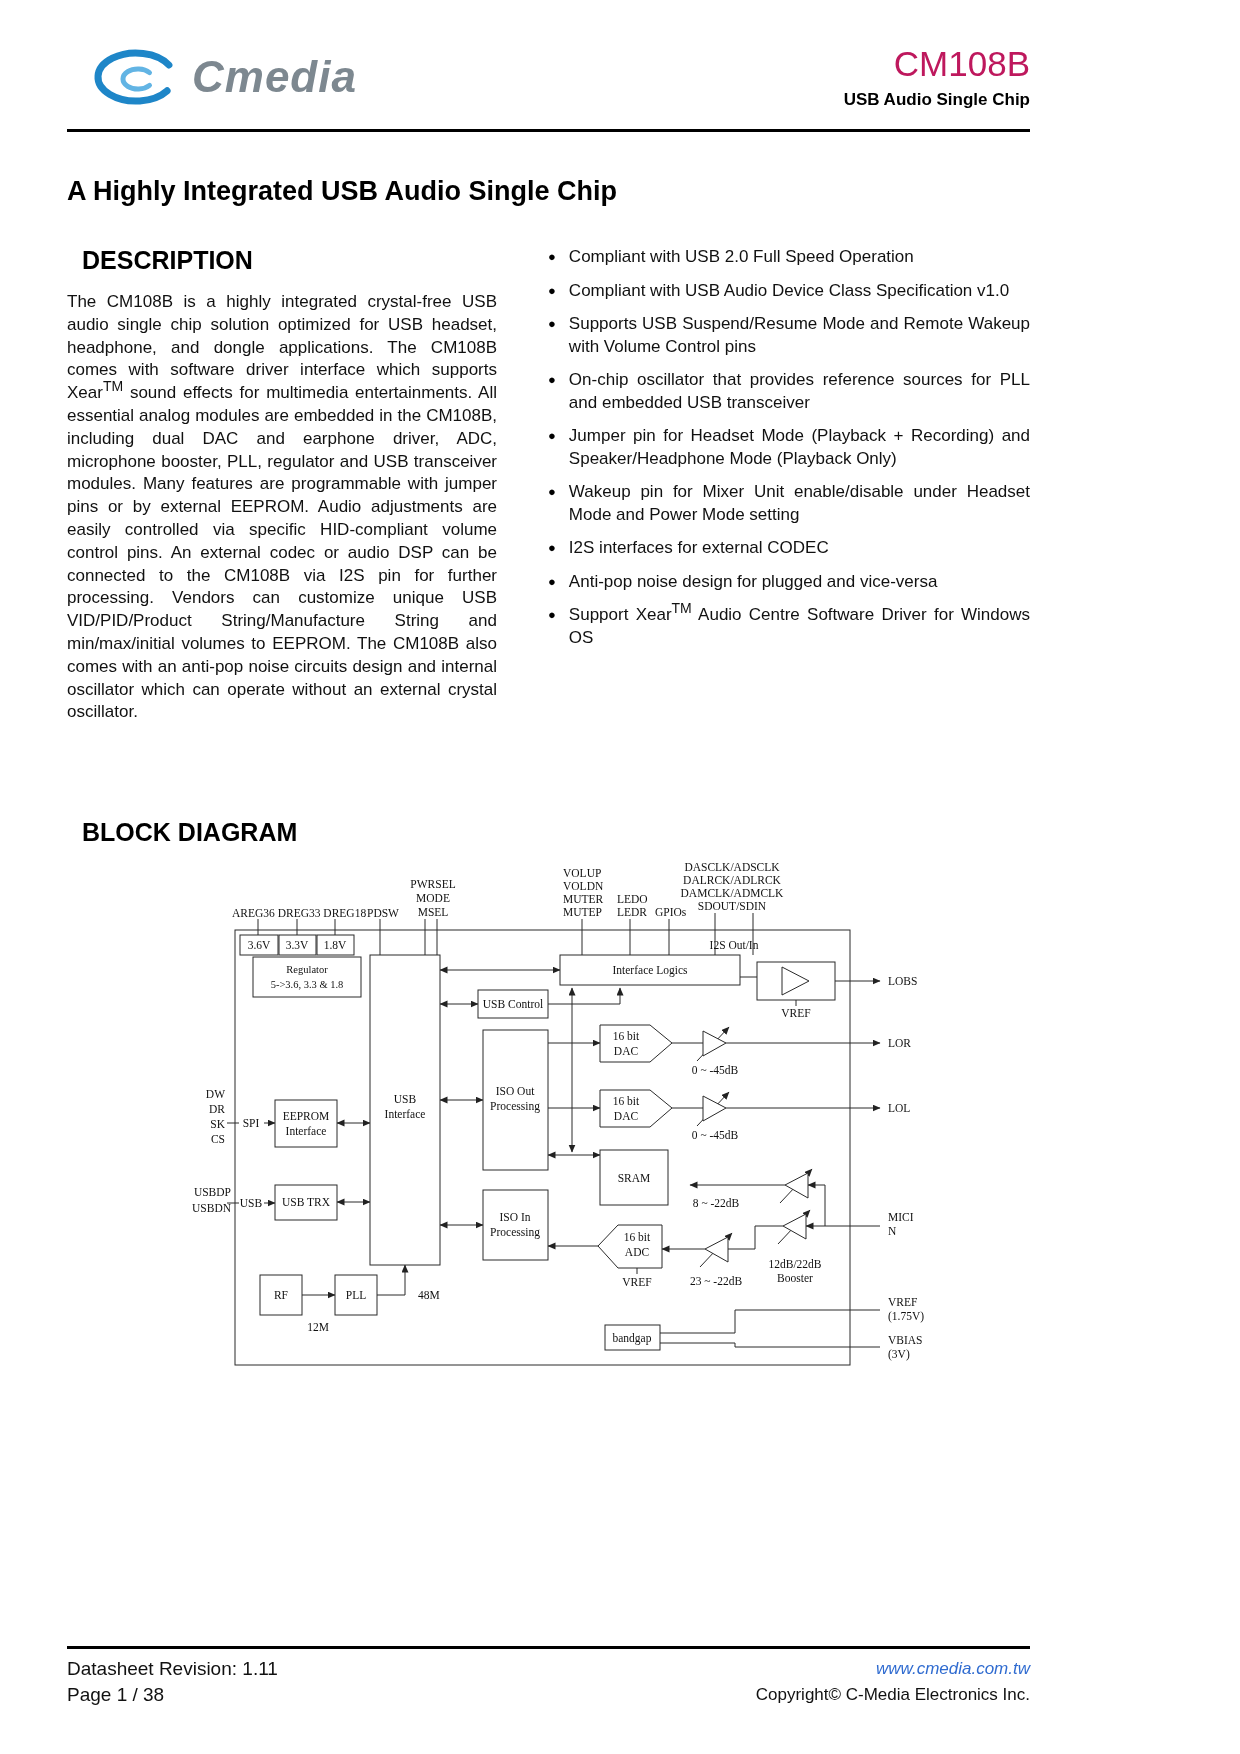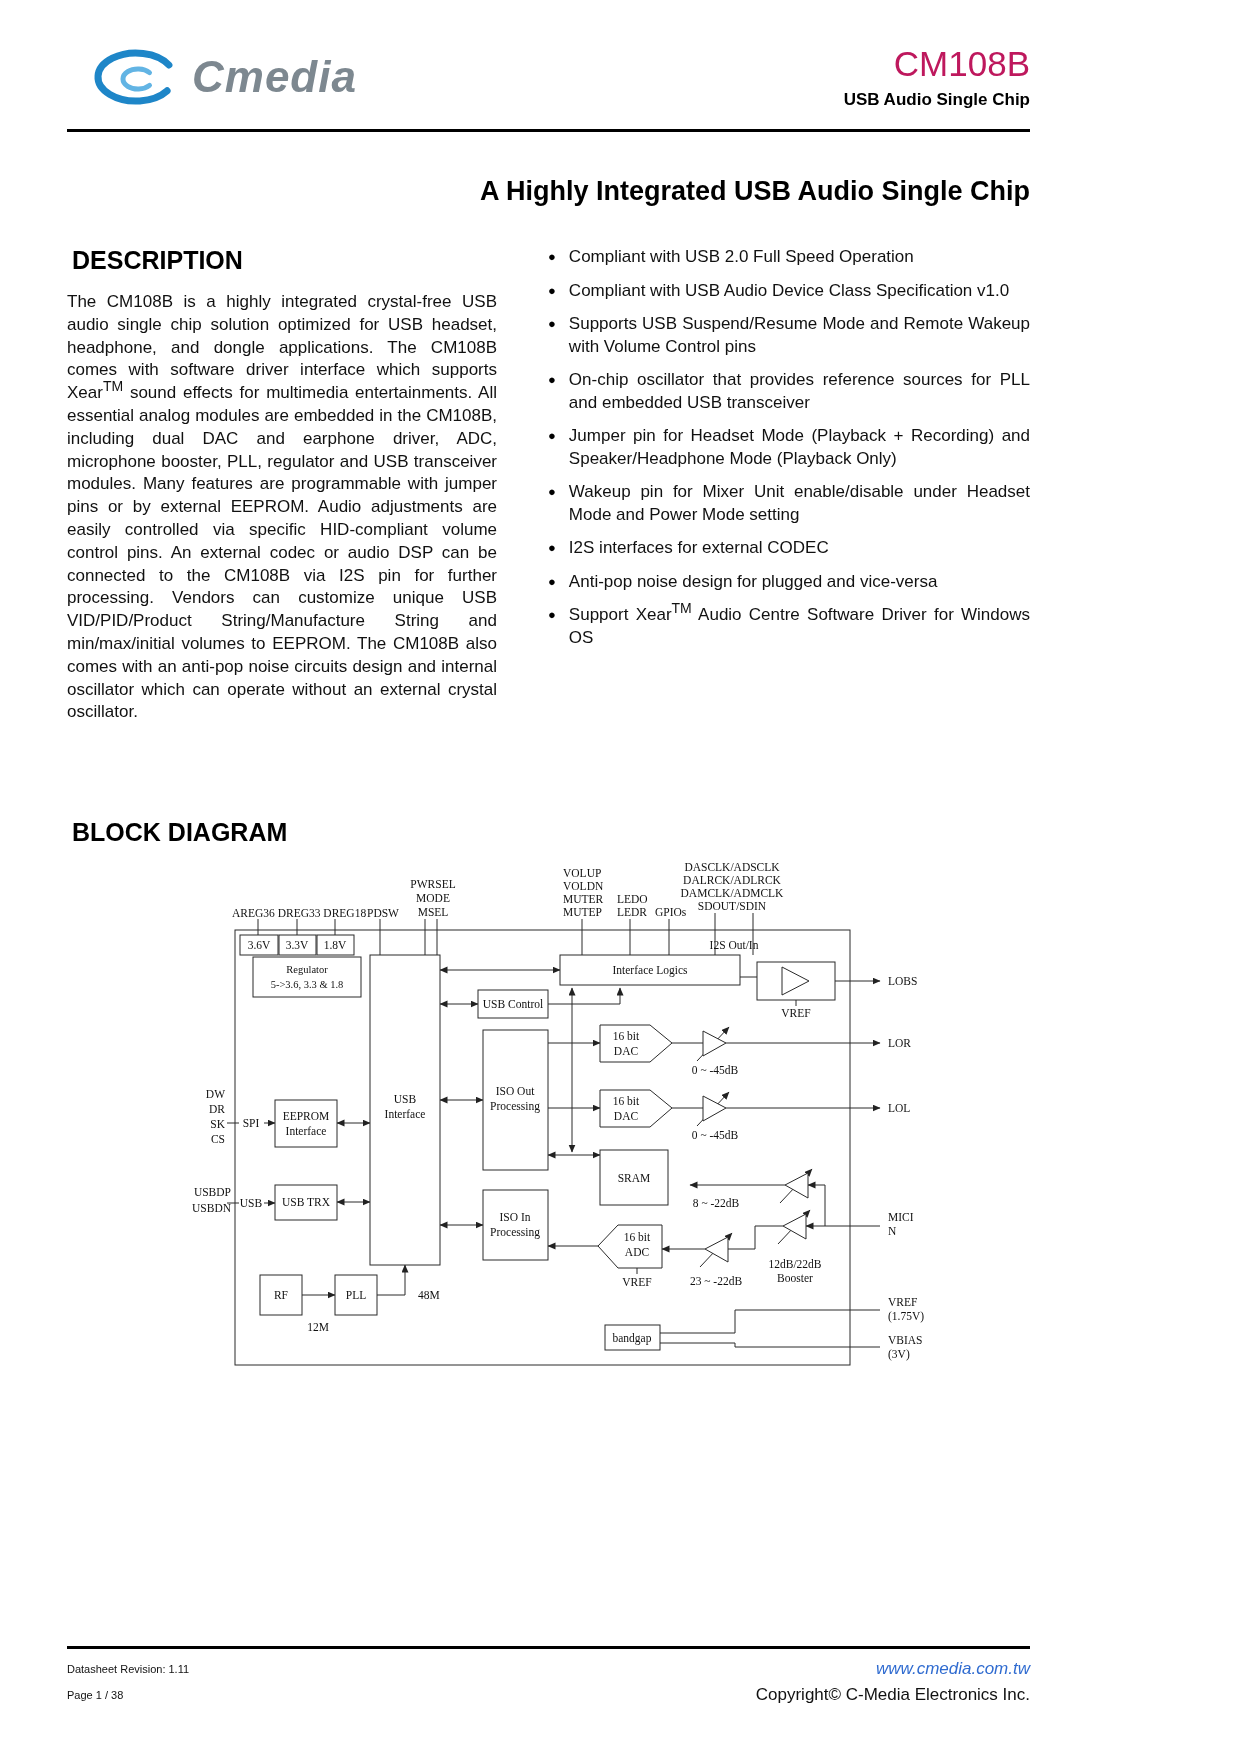--- a/index.html
+++ b/index.html
@@ -10,22 +10,22 @@
   .logo { position:absolute; left:86px; top:46px; display:flex; align-items:center;font-style:italic; }
   .logo-text { font-size:44px; font-weight:600; color:#7d8890; letter-spacing:1px; margin-left:6px; }
   .head-right { position:absolute; right:210px; top:44px; text-align:right; }
   .product { font-size:35px; font-weight:normal; color:#be185d; line-height:40px; }
   .subtitle { font-size:17px; font-weight:bold; color:#000000; margin-top:6px; }
   .rule { position:absolute; left:67px; width:963px; height:3px; background:#000; }
   .rule-top { top:129px; }
   .rule-bottom { top:1646px; }
 
   
-  .doc-title { position:absolute; left:67px; top:176px; width:963px; margin:0; text-align:right; font-size:27px; font-weight:bold; color:#000; }
-  h2.sec { margin:0 0 16px 5px; font-size:25px; font-weight:bold; color:#000; }
+  .doc-title { position:absolute; left:67px; top:176px; width:963px; margin:0; text-align:left; font-size:27px; font-weight:bold; color:#000; }
+  h2.sec { margin:0 0 16px 15px; font-size:25px; font-weight:bold; color:#000; }
   .col-left  { position:absolute; left:67px;  top:246px; width:430px; }
   .col-right { position:absolute; left:548px; top:240px; width:482px; }
   .desc { margin:0; font-size:17px; line-height:22.8px; text-align:justify; }
   sup { font-size:14px; vertical-align:super; line-height:0; }
   ul.features { list-style:none; margin:6px 0 0 0; padding:0; }
   ul.features li { display:flex; gap:13px; margin-bottom:11px; font-size:17px; line-height:22.5px; }
   .blt { flex:0 0 auto; font-size:13px; line-height:22.5px; color:#000; }
   .ftx { text-align:justify; }
 
   
@@ -33,21 +33,21 @@
   .diagram { position:absolute; left:175px; top:855px; width:770px; height:520px; }
   .bx  { fill:#ffffff; stroke:#2a2a2a; stroke-width:1; }
   .amp { fill:#ffffff; stroke:#2a2a2a; stroke-width:1; }
   .ln line, .ln polyline { stroke:#2a2a2a; stroke-width:1; fill:none; }
   svg text { font-family:"Liberation Serif","DejaVu Serif",serif; font-size:11.5px; fill:#111; }
   svg text.t10 { font-size:10.5px; }
   .mid { text-anchor:middle; }
   .end { text-anchor:end; }
 
   
-  .f-left  { position:absolute; left:67px; top:1656px; font-size:11px; line-height:26px; }
+  .f-left  { position:absolute; left:67px; top:1656px; font-size:19px; line-height:26px; }
   .f-right { position:absolute; right:210px; top:1656px; font-size:17px; line-height:26px; text-align:right; }
   .site { color:#2f6bd0; cursor:pointer; text-decoration:none; display:block;font-style:italic; }
 </style>
 </head>
 <body>
 
 <div class="page">
 
   <div class="logo">
     <svg width="100" height="62" viewBox="0 0 100 62">

